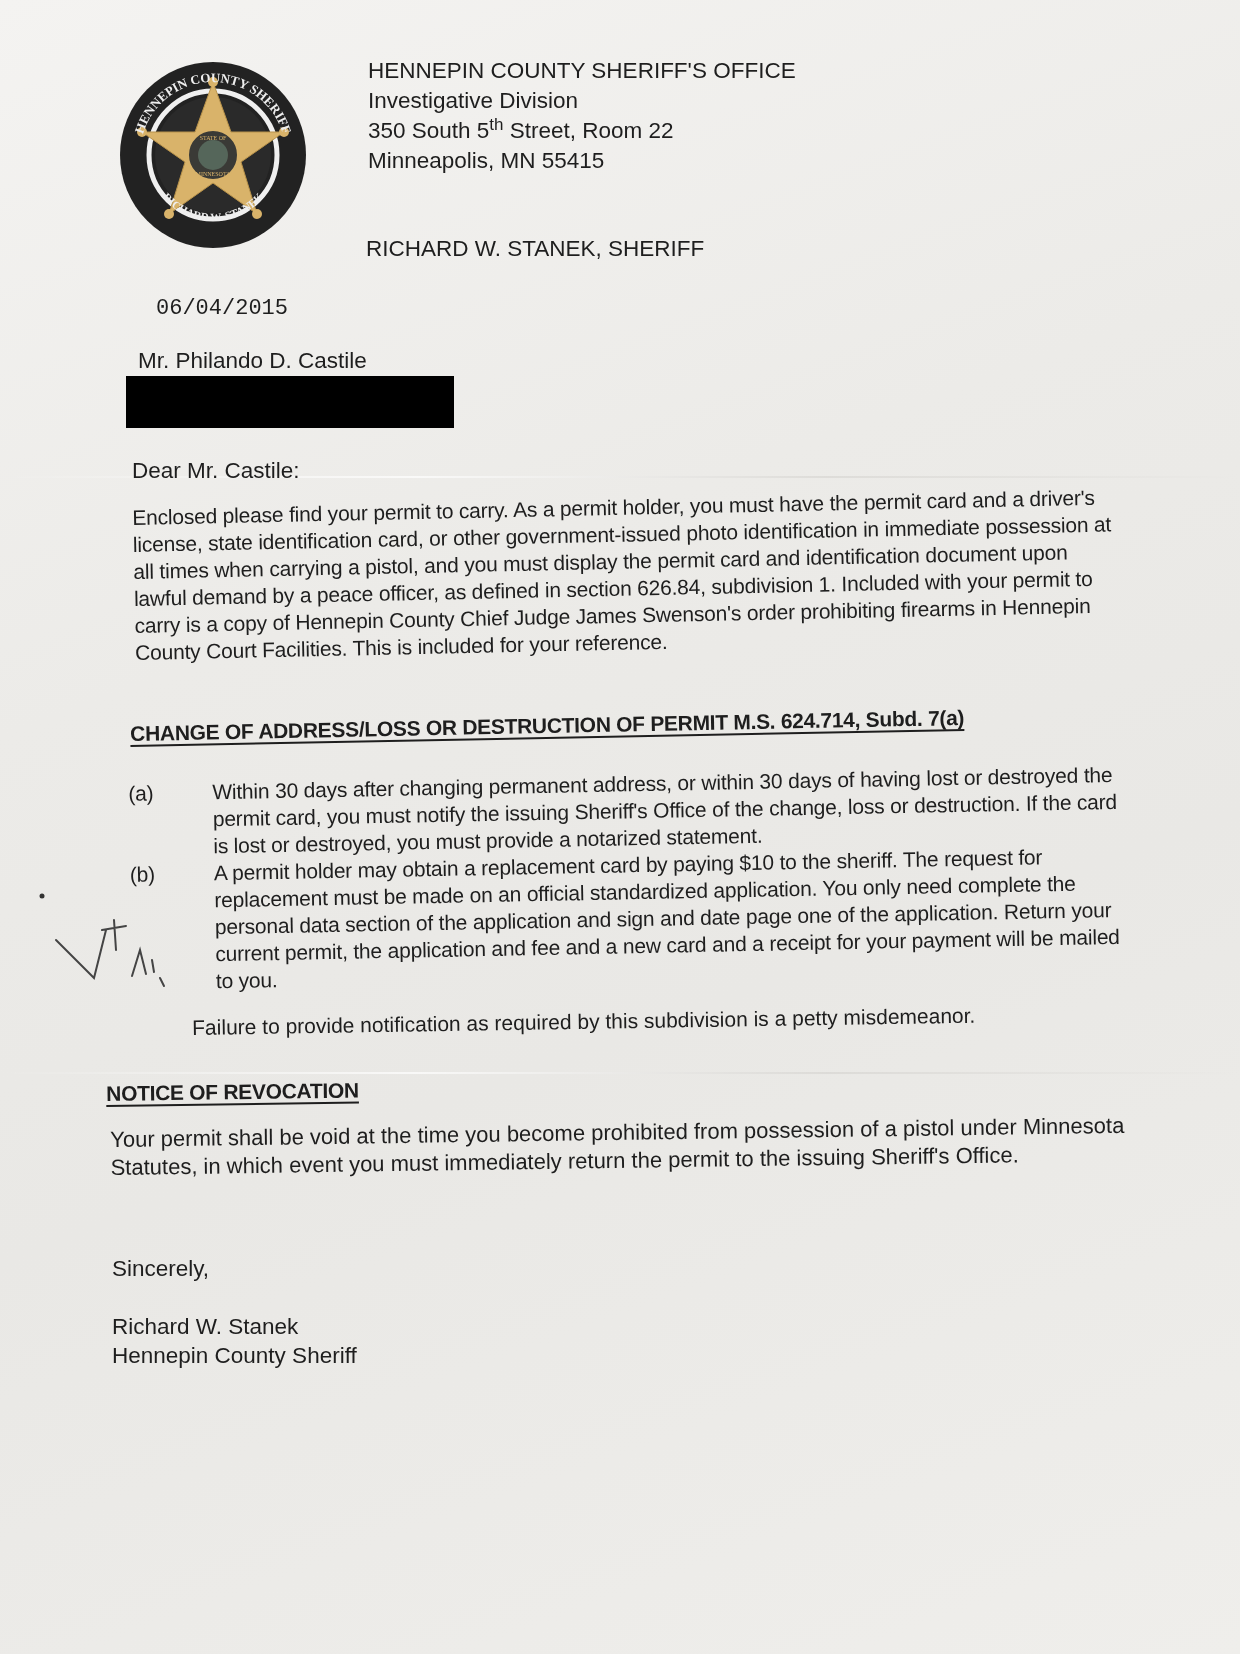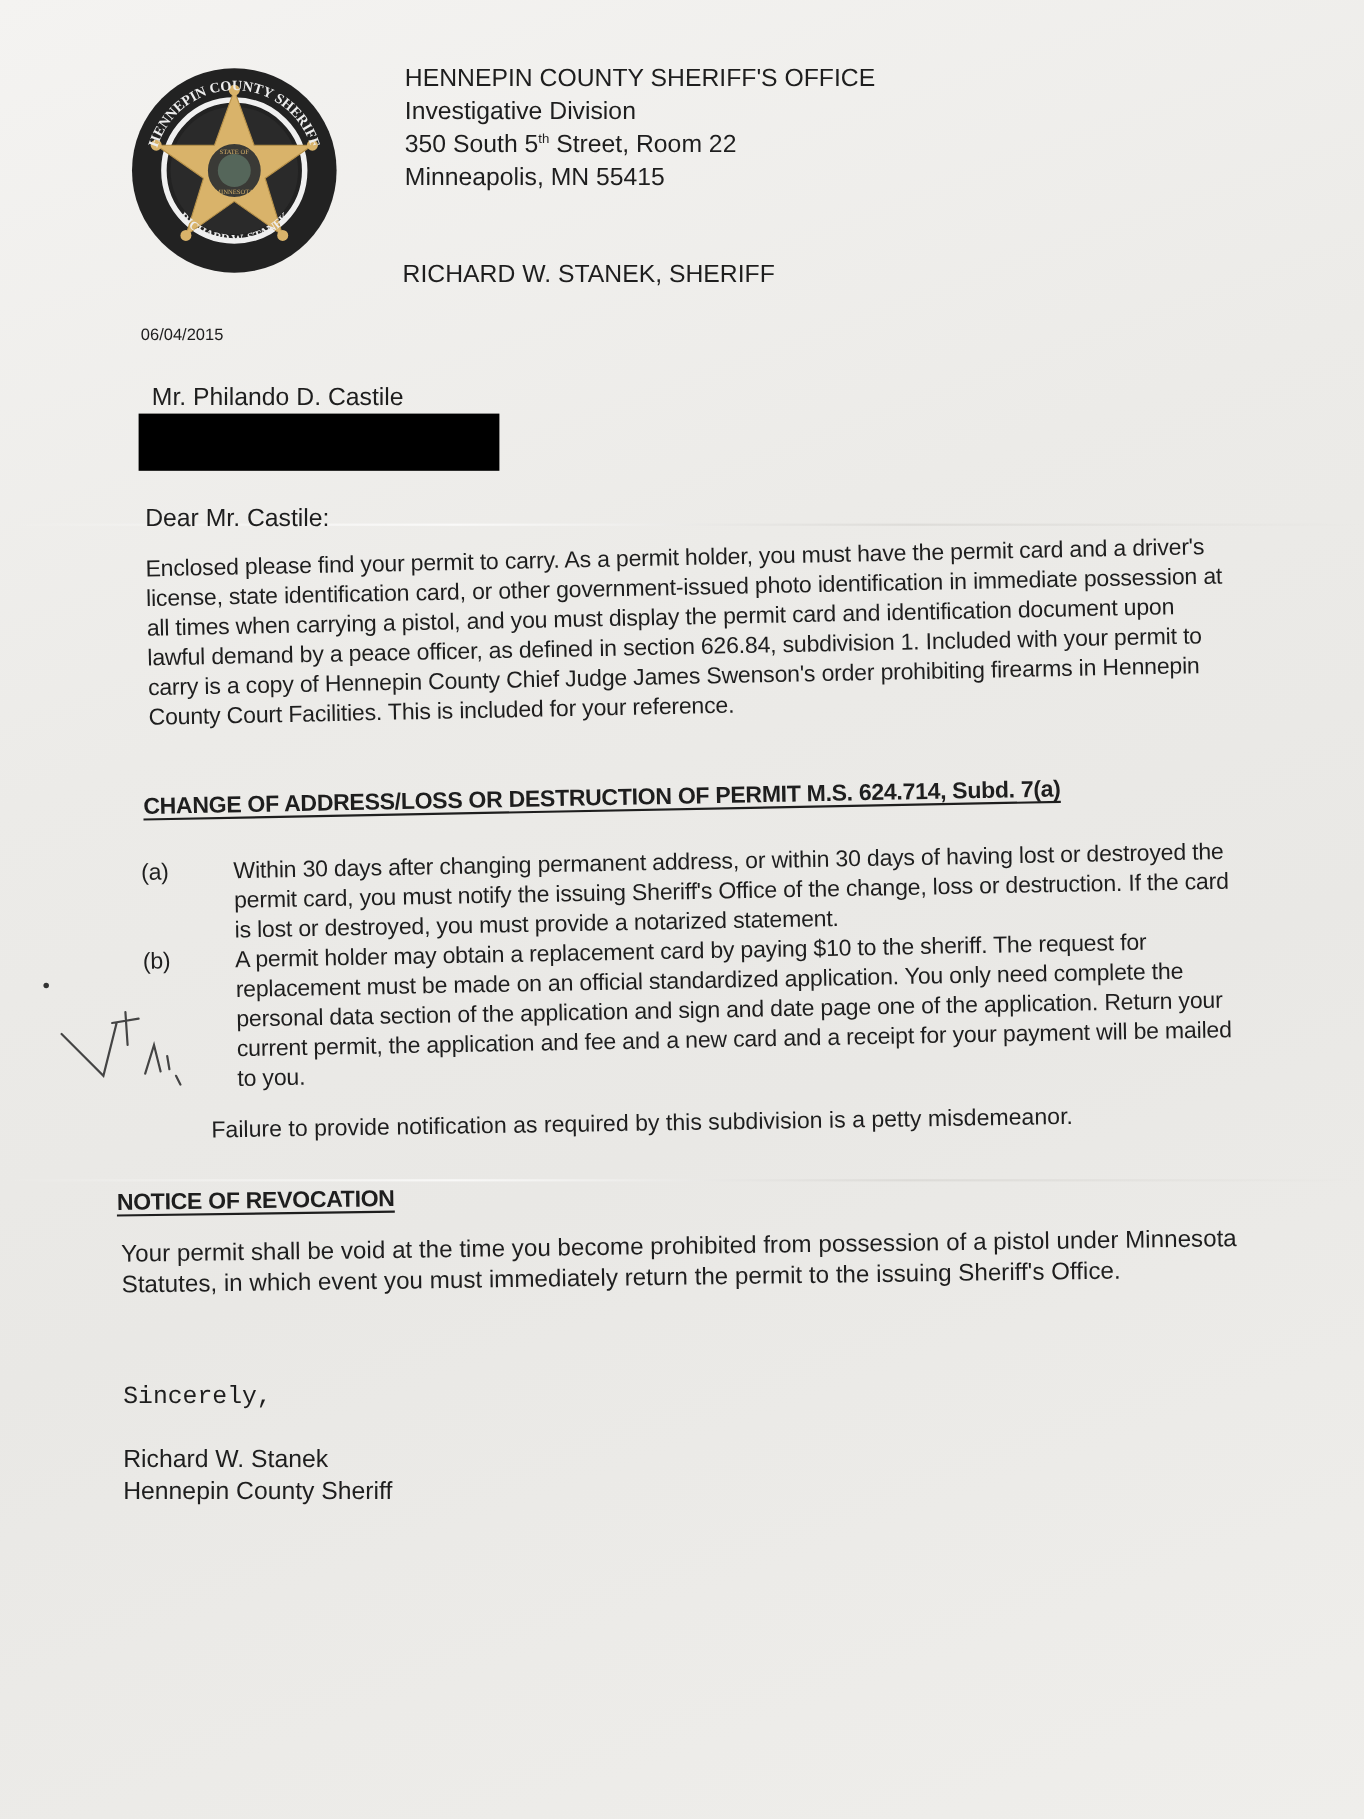--- a/index.html
+++ b/index.html
@@ -14,23 +14,23 @@
   .fold {
     position:absolute; left:0; width:1240px; height:2px;
     background: linear-gradient(90deg, rgba(255,255,255,0.0), rgba(255,255,255,0.7), rgba(200,198,194,0.4), rgba(255,255,255,0.0));
   }
   .seal {
     position:absolute; left:118px; top:60px; width:190px; height:190px;
   }
   .letterhead {
     position:absolute; left:368px; top:56px; font-size:22.5px; line-height:30px;
   }
-  .letterhead sup { font-size:12px; vertical-align: 8px; line-height:0; }
+  .letterhead sup { font-size:17px; vertical-align: 8px; line-height:0; }
   .sheriff-line { position:absolute; left:366px; top:236px; font-size:22.5px; }
-  .date { position:absolute; left:128px; top:296px; font-size:15px; }
+  .date { position:absolute; left:156px; top:296px; font-size:22px;font-family:Liberation Mono, monospace; }
   .recipient { position:absolute; left:138px; top:348px; font-size:22.5px; }
   .redaction { position:absolute; left:126px; top:376px; width:328px; height:52px; background:#000; }
   .salutation { position:absolute; left:132px; top:458px; font-size:22.5px; }
   .para1 {
     position:absolute; left:132px; top:504px; width:980px;
     font-size:21px; line-height:27px; letter-spacing:-0.2px;
     transform: rotate(-1.2deg); transform-origin: left top;
   }
   .heading {
     position:absolute; font-weight:bold; font-size:21px; text-decoration: underline;
@@ -48,21 +48,21 @@
   .failure {
     position:absolute; left:192px; top:1016px; font-size:21px;
     transform: rotate(-0.9deg); transform-origin:left top;
   }
   .h-revocation { left:106px; top:1082px; transform: rotate(-0.8deg); transform-origin:left top; }
   .para2 {
     position:absolute; left:110px; top:1126px; width:1040px;
     font-size:22px; line-height:28px;
     transform: rotate(-0.8deg); transform-origin:left top;
   }
-  .closing { position:absolute; left:112px; top:1256px; font-size:22.5px;font-family:Liberation Mono, monospace; }
+  .closing { position:absolute; left:112px; top:1256px; font-size:22.5px; }
   .sig1 { position:absolute; left:112px; top:1312px; font-size:22.5px; line-height:29px; }
   .sig2 { position:absolute; left:110px; top:1398px; font-size:22.5px; line-height:31px; }
   .scribble { position:absolute; left:36px; top:890px; width:140px; height:110px; }
 </style>
 </head>
 <body>
 
 <div class="page">
 
   <div class="fold" style="top:476px"></div>

